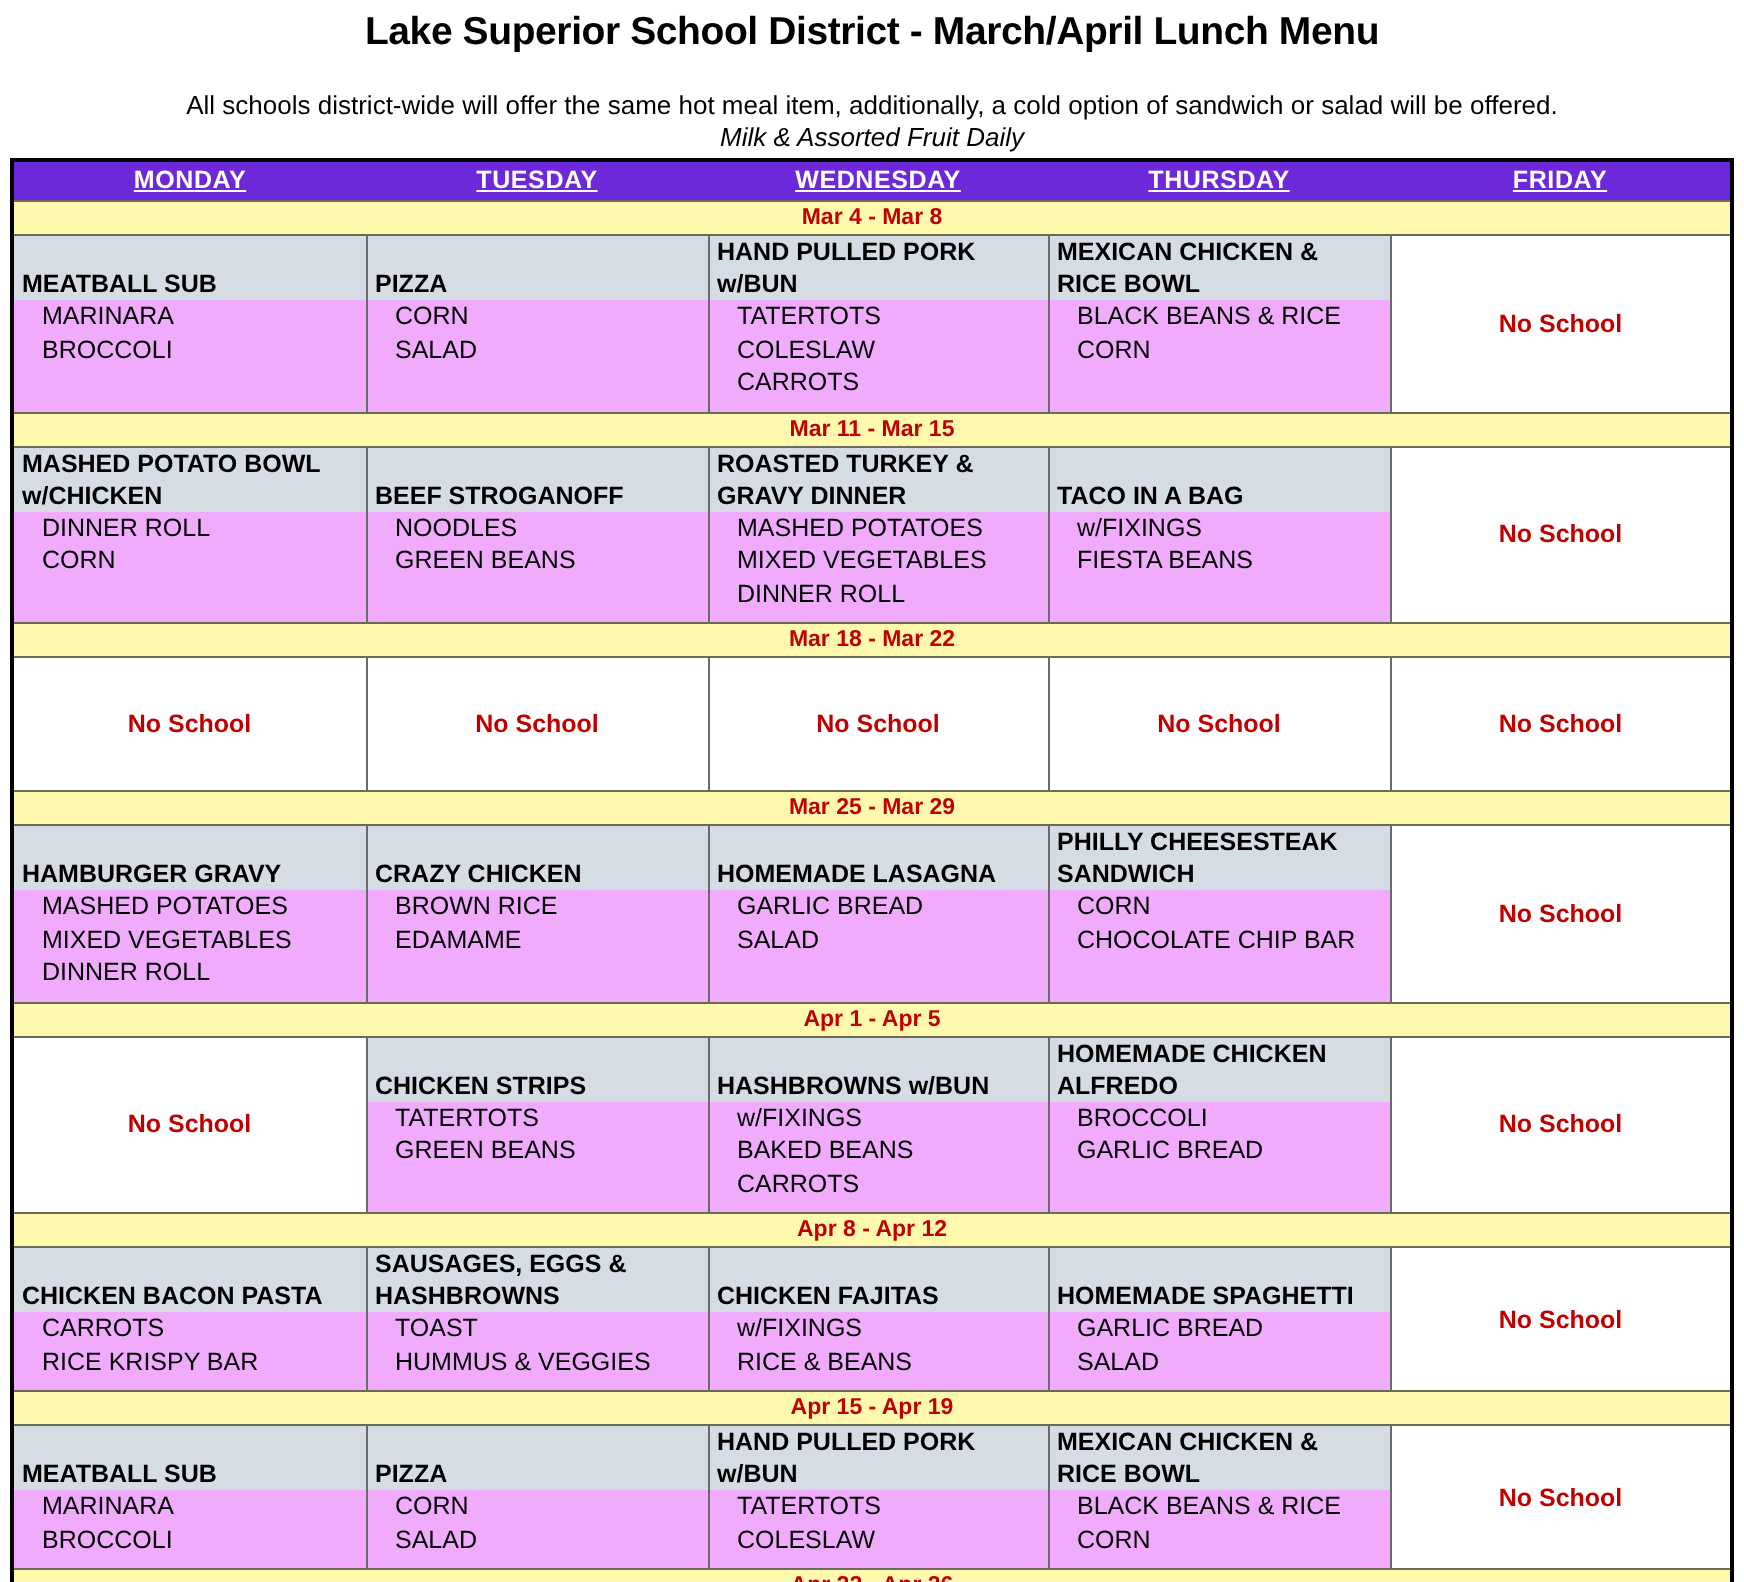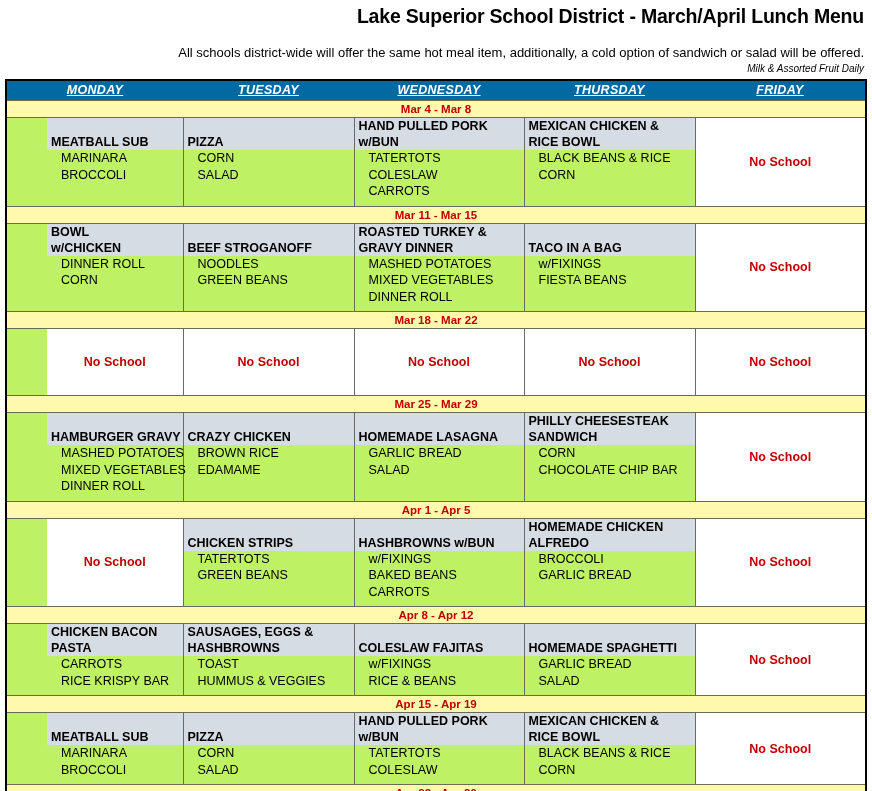--- a/index.html
+++ b/index.html
@@ -19,60 +19,59 @@
   .page {
     width: 872px;
     height: 791px;
     position: relative;
     box-sizing: border-box;
   }
 
   
   .titleblock {
     padding-top: 4px;
-    text-align: right;
+    text-align: center;
   }
   .main-title {
     font-size: 19.5px;
     font-weight: bold;
     letter-spacing: -0.2px;
     line-height: 24px;
     margin: 0;
     padding: 0 8px;
   }
   .subtitle-1 {
     font-size: 13px;
     line-height: 17px;
     margin: 16px 0 0 0;
     padding: 0 8px;
   }
   .subtitle-2 {
-    font-size: 10px;
+    font-size: 13px;
     font-style: italic;
     line-height: 16px;
     margin: 0;
     padding: 0 8px;
   }
 
   
   .menu-table {
     width: 860px;
     margin: 2px auto 0 auto;
     border-collapse: collapse;
     table-layout: fixed;
     border: 2px solid #000000;
   }
 
   
   .dayhead-row th {
-    background: #0369a1;
+    background: #6d28d9;
     color: #ffffff;
     font-size: 12.5px;
     font-weight: bold;
-    font-style: italic;
     text-decoration: underline;
     text-align: center;
     padding: 2px 0 3px 0;
     letter-spacing: 0.3px;
     border: none;
   }
 
   
   .week-banner td {
     background: #FFF9AE;
@@ -86,23 +85,23 @@
     border-top: 1px solid #6b6b55;
     border-bottom: 1px solid #6b6b55;
   }
 
   
   .menu-row td {
     vertical-align: top;
     padding: 0;
     border-left: 1px solid #6a6a6a;
     border-right: 1px solid #6a6a6a;
-    background: #bef264;
-  }
-  .menu-row td:first-child { border-left: none; padding-left: 40px; }
+    background: #f0abfc;
+  }
+  .menu-row td:first-child { border-left: none; }
   .menu-row td:last-child  { border-right: none; }
 
   .cell {
     display: flex;
     flex-direction: column;
     height: 100%;
     box-sizing: border-box;
   }
 
   
@@ -388,21 +387,21 @@
               <div class="entree">SAUSAGES, EGGS &amp;
 HASHBROWNS</div>
               <div class="sides">
                 <div class="side-item">TOAST</div>
                 <div class="side-item">HUMMUS &amp; VEGGIES</div>
               </div>
             </div>
           </td>
           <td style="height: 71px;">
             <div class="cell">
-              <div class="entree">COLESLAW FAJITAS</div>
+              <div class="entree">CHICKEN FAJITAS</div>
               <div class="sides">
                 <div class="side-item">w/FIXINGS</div>
                 <div class="side-item">RICE &amp; BEANS</div>
               </div>
             </div>
           </td>
           <td style="height: 71px;">
             <div class="cell">
               <div class="entree">HOMEMADE SPAGHETTI</div>
               <div class="sides">

